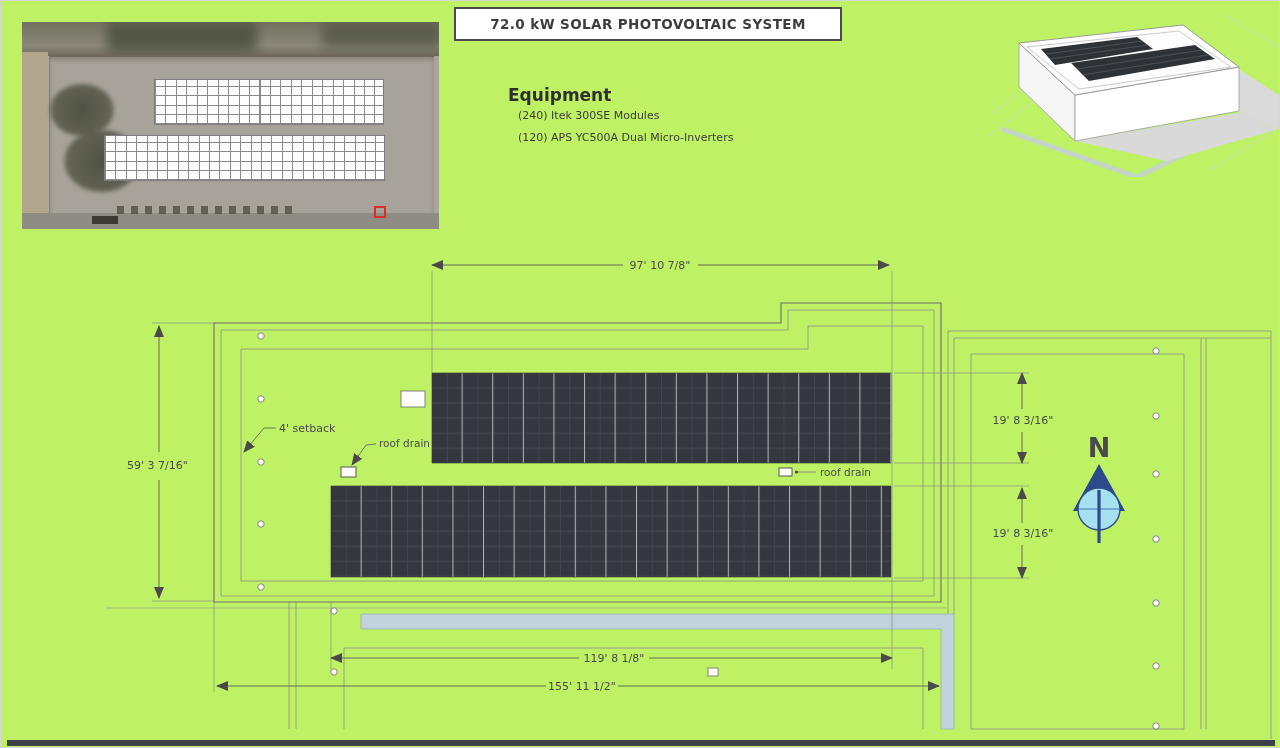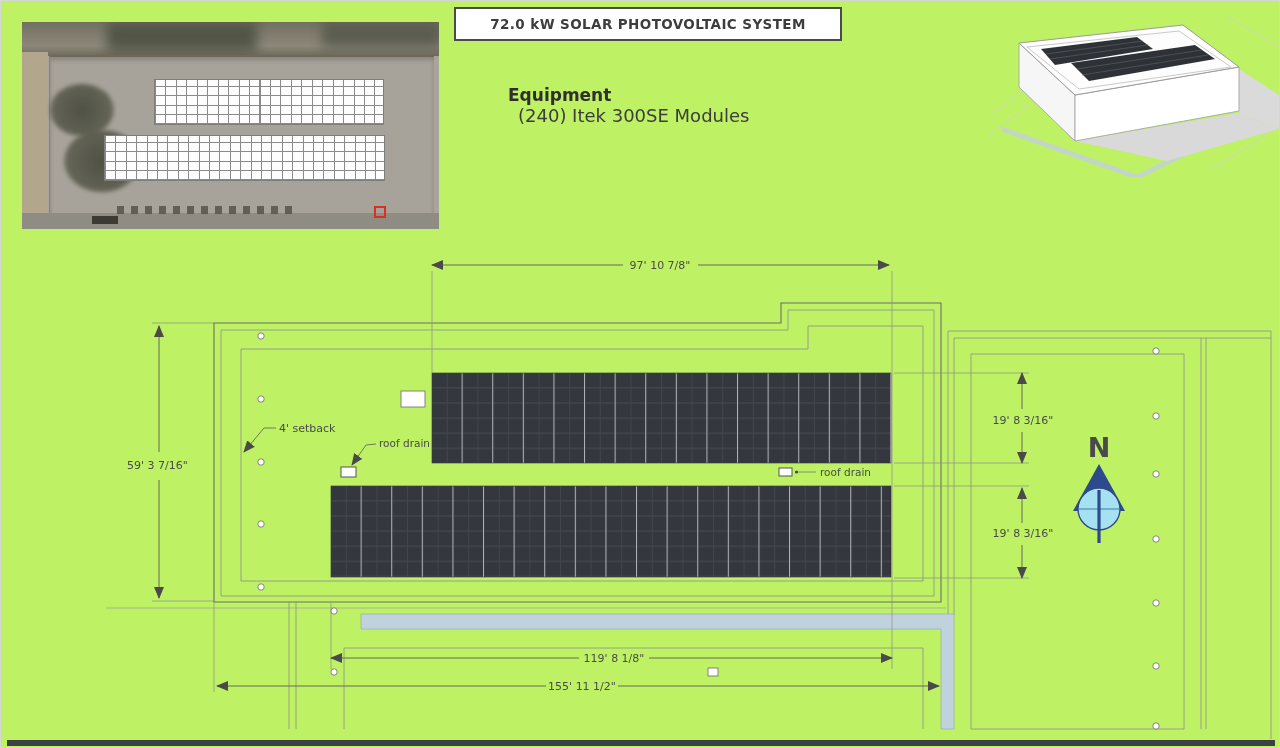--- a/index.html
+++ b/index.html
@@ -33,21 +33,21 @@
   .red-mark{position:absolute;left:352px;top:184px;width:8px;height:8px;border:2px solid #d93025;background:transparent;}
 
   
   .title-box{position:absolute;left:453px;top:6px;width:384px;height:30px;border:2px solid #4a4a4a;
      background:#fff;display:flex;align-items:center;justify-content:center;}
   .title-box span{font-size:13.5px;font-weight:bold;color:#3d3d3d;letter-spacing:.4px;}
 
   
   .equipment{position:absolute;left:507px;top:84px;color:#383838;}
   .eq-heading{font-size:17px;font-weight:bold;color:#2f2f2f;}
-  .eq-item{font-size:18px;line-height:22px;padding-left:10px;color:#3c3c3c;}
+  .eq-item{font-size:11px;line-height:22px;padding-left:10px;color:#3c3c3c;}
 
   
   .render3d{position:absolute;left:986px;top:8px;width:292px;height:168px;pointer-events:none;}
   .plan{position:absolute;left:0;top:0;width:1280px;height:748px;pointer-events:none;}
   .plan text{font-family:"DejaVu Sans",sans-serif;fill:#4a4a4a;}
 
   .bottom-bar{position:absolute;left:6px;top:739px;width:1268px;height:6px;background:#3c4147;}
 </style>
 </head>
 <body>
@@ -70,20 +70,21 @@
     <div class="red-mark"></div>
   </div>
 
   <div class="title-box">
     <span>72.0 kW SOLAR PHOTOVOLTAIC SYSTEM</span>
   </div>
 
   <div class="equipment">
     <div class="eq-heading">Equipment</div>
     <div class="eq-item">(240) Itek 300SE Modules</div>
+    <div class="eq-item">(120) APS YC500A Dual Micro-Inverters</div>
   </div>
 
   <svg class="render3d" viewBox="0 0 292 168">
     <g stroke="#cfcfcf" stroke-width="0.8">
       <line x1="5" y1="105" x2="75" y2="52"></line>
       <line x1="0" y1="128" x2="95" y2="55"></line>
       <line x1="238" y1="6" x2="292" y2="38"></line>
       <line x1="225" y1="160" x2="292" y2="118"></line>
     </g>
     <polyline points="15,120 150,168 280,105" fill="none" stroke="#c3d0d8" stroke-width="5" opacity="0.85"></polyline>

